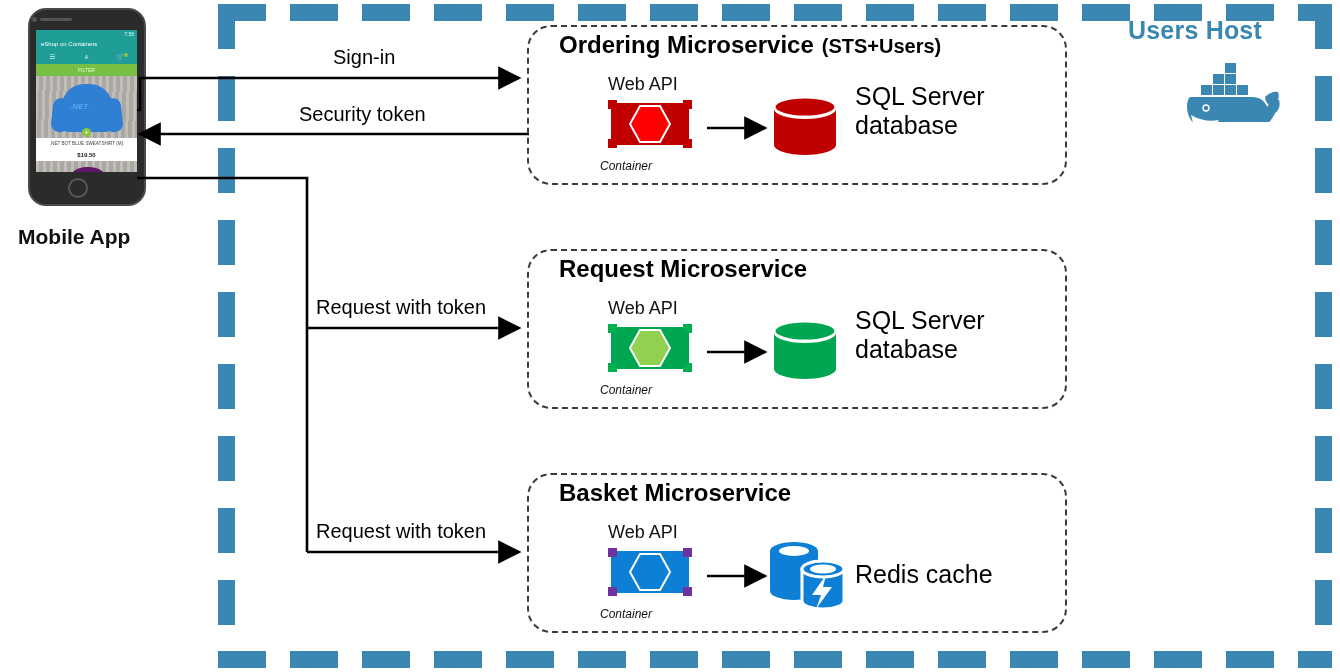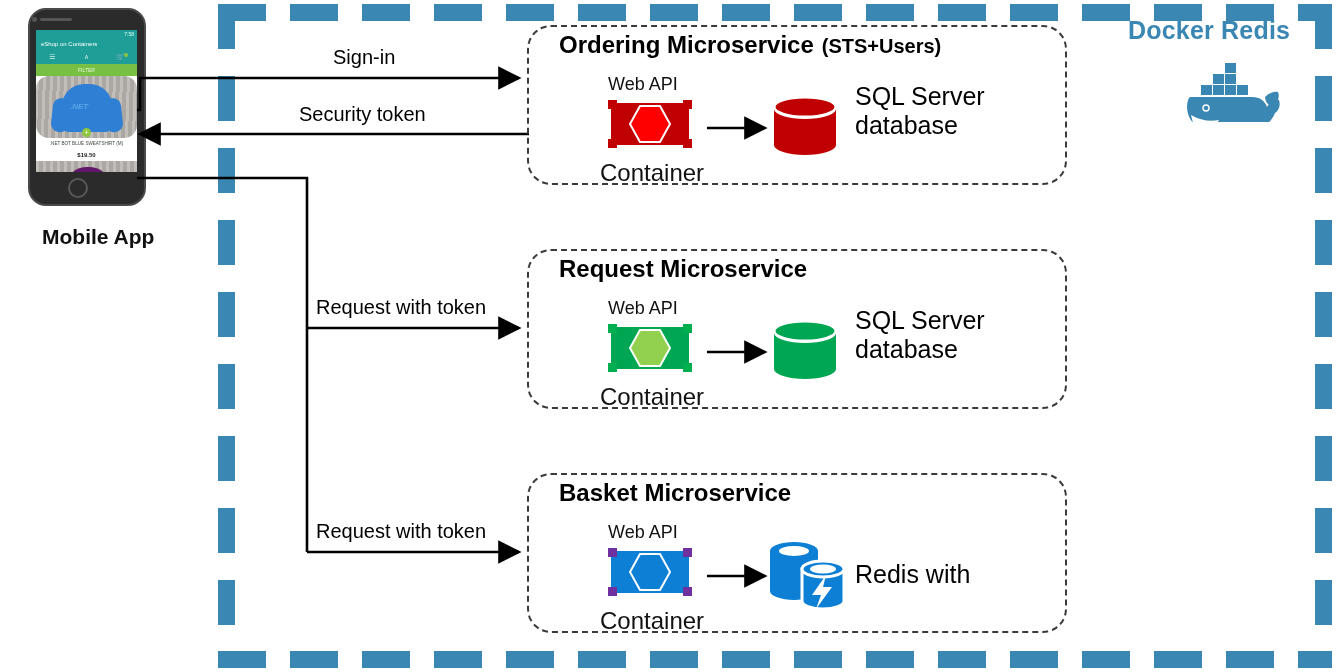--- a/index.html
+++ b/index.html
@@ -104,21 +104,20 @@
   .scr-filter {
     left: 0; top: 34px; width: 101px; height: 12px;
     background: #77c043; color: #eaf7dd; font-size: 5px;
     text-align: center; line-height: 12px;
   }
   .scr-prod1 {
     left: 0; top: 46px; width: 101px; height: 62px;
     background: #b4b0ab;
     background-image:
       repeating-linear-gradient(92deg, rgba(255,255,255,.18) 0 3px, rgba(0,0,0,.05) 3px 7px);
-    border-radius: 13px;
   }
   .hoodie-blue {
     position: absolute; left: 26px; top: 8px; width: 50px; height: 48px;
     background: #2f7fd4;
     border-radius: 22px 22px 6px 6px;
   }
   .hoodie-blue::before {
     content: ""; position: absolute; left: -10px; top: 14px;
     width: 14px; height: 34px; background: #2f7fd4;
     border-radius: 8px 3px 4px 8px; transform: rotate(6deg);
@@ -166,21 +165,20 @@
   }
   .hoodie-purple::after {
     content: ""; position: absolute; right: -9px; top: 12px;
     width: 12px; height: 30px; background: #63176b;
     border-radius: 3px 7px 7px 4px; transform: rotate(-6deg);
   }
   .mobile-label {
     left: 18px; top: 225px;
     font-size: 21px; font-weight: bold; color: #111;
     white-space: nowrap;
-    margin-left: 24px;
   }
 
   
   .ms-box {
     border: 2.5px dashed #3a3a3a;
     border-radius: 24px;
     box-sizing: border-box;
     background: transparent;
   }
   .ms-title {
@@ -188,21 +186,21 @@
     color: #000; white-space: nowrap;
   }
   .ms-sub {
     font-size: 20px; font-weight: bold; color: #000;
     margin-left: 8px;
   }
   .webapi-label {
     position: absolute; font-size: 18px; color: #111; white-space: nowrap;
   }
   .container-label {
-    position: absolute; font-size: 24px; color: #111; white-space: nowrap;
+    position: absolute; font-size: 12px; color: #111; white-space: nowrap; font-style: italic;
   }
   .db-label {
     position: absolute; font-size: 25px; color: #000;
     line-height: 1.15; white-space: nowrap;
   }
 
   
   .cont-icon { position: absolute; width: 84px; height: 48px; }
   .cont-body {
     position: absolute; left: 3px; top: 3px; right: 3px; bottom: 3px;
@@ -227,21 +225,21 @@
 </head>
 <body>
 
 <div class="stage">
 
   <div class="abs host-edge host-top"></div>
   <div class="abs host-edge host-bottom"></div>
   <div class="abs host-edge host-left"></div>
   <div class="abs host-edge host-right"></div>
 
-  <div class="abs docker-label">Docker Redis</div>
+  <div class="abs docker-label">Users Host</div>
   <div class="abs docker-whale">
     <svg viewBox="0 0 130 70" width="130" height="70">
       <g fill="#3b87b3">
         <rect x="41" y="33" width="11" height="10"></rect>
         <rect x="53" y="33" width="11" height="10"></rect>
         <rect x="65" y="33" width="11" height="10"></rect>
         <rect x="77" y="33" width="11" height="10"></rect>
         <rect x="53" y="22" width="11" height="10"></rect>
         <rect x="65" y="22" width="11" height="10"></rect>
         <rect x="65" y="11" width="11" height="10"></rect>
@@ -396,16 +394,16 @@
       <ellipse cx="28" cy="14" rx="15" ry="5" fill="#ffffff"></ellipse>
 
       <path d="M36 32 v32 a21 8 0 0 0 42 0 v-32 z" fill="#0d7fd4" stroke="#ffffff" stroke-width="3"></path>
       <ellipse cx="57" cy="32" rx="21" ry="8" fill="#0d7fd4" stroke="#ffffff" stroke-width="3"></ellipse>
       <ellipse cx="57" cy="32" rx="13" ry="4.5" fill="#ffffff"></ellipse>
 
       <path d="M60 38 L46 58 L55 58 L50 72 L66 50 L57 50 z" fill="#ffffff"></path>
     </svg>
   </div>
   <div class="db-label" style="left:855px; top:560px;">
-    <div>Redis with</div>
+    <div>Redis cache</div>
   </div>
 
 </div>
 
 </body></html>

